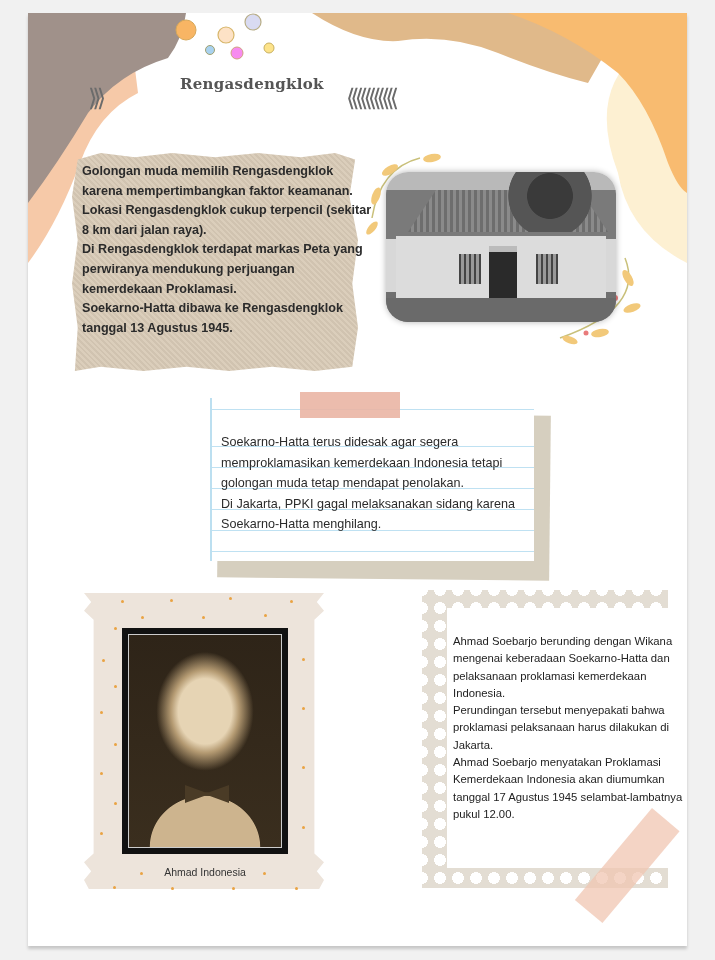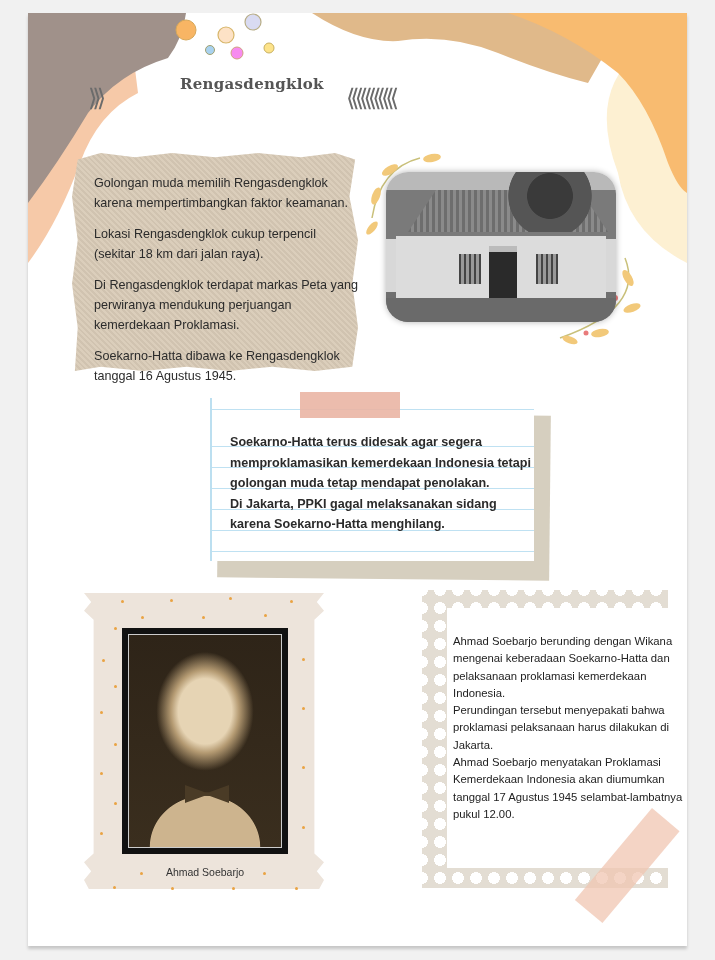--- a/index.html
+++ b/index.html
@@ -21,21 +21,21 @@
     .chevrons { position: absolute; font-family: "DejaVu Sans", sans-serif; color: #6b6b6b; font-size: 24px; letter-spacing: -5px; white-space: nowrap; }
 
     
     .torn {
       position: absolute; left: 44px; top: 140px; width: 286px; height: 218px;
       background: #d9cbb7;
       background-image: repeating-linear-gradient(45deg, rgba(255,255,255,0.06) 0 2px, rgba(0,0,0,0.04) 2px 4px);
       clip-path: polygon(2% 3%, 10% 0%, 22% 2%, 35% 0%, 50% 2%, 65% 0%, 80% 2%, 92% 0%, 99% 3%, 97% 20%, 100% 40%, 98% 60%, 100% 80%, 98% 98%, 85% 100%, 70% 98%, 55% 100%, 40% 98%, 25% 100%, 10% 98%, 1% 100%, 2% 80%, 0% 60%, 2% 40%, 0% 20%);
     }
     .torn-text { position: absolute; left: 54px; top: 150px; width: 290px; font-size: 12.6px; line-height: 19.6px; color: #2b2b2b; }
-    .torn-text p { margin: 12px; }
+    .torn-text p { margin: 0; font-weight: bold; }
 
     
     .house {
       position: absolute; left: 360px; top: 158px; width: 230px; height: 150px; border-radius: 22px; overflow: hidden;
       background: linear-gradient(#b9b9b9 0 12%, #7a7a7a 12% 45%, #d8d8d8 45% 80%, #6f6f6f 80% 100%);
       box-shadow: 0 0 6px rgba(0,0,0,0.3);
     }
     .house .roof { position: absolute; left: 22px; top: 18px; width: 200px; height: 42px; background: repeating-linear-gradient(90deg,#6d6d6d 0 3px,#8a8a8a 3px 6px); clip-path: polygon(14% 0,86% 0,100% 100%,0 100%); }
     .house .tree { position: absolute; right: 0; top: 0; width: 110px; height: 60px; background: radial-gradient(circle at 40% 40%, #3a3a3a 0 30%, #555 31% 55%, transparent 56%); }
     .house .wall { position: absolute; left: 10px; top: 64px; width: 210px; height: 62px; background: #dcdcdc; }
@@ -114,23 +114,23 @@
 
 <span class="chevrons" style="left:88px; top:84px;">⟩⟩⟩</span>
 <div class="title-block" style="left:180px; top:73px;">
   <div>Rengasdengklok</div>
 </div>
 <span class="chevrons" style="left:346px; top:84px;">⟨⟨⟨⟨⟨⟨⟨⟨⟨⟨⟨</span>
 
 <div class="torn" style="left:72px; top:153px;"></div>
 <div class="torn-text" style="left:82px; top:162px; width:290px;">
   <p>Golongan muda memilih Rengasdengklok karena mempertimbangkan faktor keamanan.</p>
-  <p>Lokasi Rengasdengklok cukup terpencil (sekitar 18 km dari jalan raya).</p>
+  <p>Lokasi Rengasdengklok cukup terpencil (sekitar 8 km dari jalan raya).</p>
   <p>Di Rengasdengklok terdapat markas Peta yang perwiranya mendukung perjuangan kemerdekaan Proklamasi.</p>
-  <p>Soekarno-Hatta dibawa ke Rengasdengklok tanggal 16 Agustus 1945.</p>
+  <p>Soekarno-Hatta dibawa ke Rengasdengklok tanggal 13 Agustus 1945.</p>
 </div>
 
 <svg class="abs" style="left:360px; top:148px;" width="290" height="210">
   <path d="M60 10 Q20 20 12 70" stroke="#c9c07a" stroke-width="1.5" fill="none"></path>
   <ellipse cx="30" cy="22" rx="9" ry="4" fill="#f2c97a" transform="rotate(-30 30 22)"></ellipse>
   <ellipse cx="16" cy="48" rx="9" ry="4" fill="#f2c97a" transform="rotate(-70 16 48)"></ellipse>
   <ellipse cx="12" cy="80" rx="8" ry="3.5" fill="#f2c97a" transform="rotate(-50 12 80)"></ellipse>
   <ellipse cx="72" cy="10" rx="9" ry="4" fill="#f2c97a" transform="rotate(-10 72 10)"></ellipse>
   <circle cx="58" cy="30" r="3" fill="#e97b7b"></circle>
   <path d="M265 110 Q285 160 200 190" stroke="#c9c07a" stroke-width="1.5" fill="none"></path>
@@ -147,21 +147,21 @@
   <div class="wall"></div>
   <div class="win" style="left:73px;"></div>
   <div class="win" style="left:150px;"></div>
   <div class="door"></div>
   <div class="ground"></div>
 </div>
 
 <div class="note-shadow" style="left:218px; top:414px;"></div>
 <div class="note" style="left:210px; top:398px;"></div>
 <div class="note-tape" style="left:300px; top:392px;"></div>
-<div class="note-text" style="left:230px; top:432px;font-weight:bold;">
+<div class="note-text" style="left:221px; top:432px;">
   <p>Soekarno-Hatta terus didesak agar segera memproklamasikan kemerdekaan Indonesia tetapi golongan muda tetap mendapat penolakan.</p>
   <p>Di Jakarta, PPKI gagal melaksanakan sidang karena Soekarno-Hatta menghilang.</p>
 </div>
 
 <div class="pframe" style="left:84px; top:593px;"></div>
 <div>
   <span class="dot" style="left:121px; top:600px;"></span>
     <span class="dot" style="left:170px; top:599px;"></span>
     <span class="dot" style="left:229px; top:597px;"></span>
     <span class="dot" style="left:290px; top:600px;"></span>
@@ -185,21 +185,21 @@
     <span class="dot" style="left:113px; top:886px;"></span>
   <span class="dot" style="left:171px; top:887px;"></span>
     <span class="dot" style="left:232px; top:887px;"></span>
     <span class="dot" style="left:295px; top:887px;"></span>
 </div>
 <div class="portrait" style="left:122px; top:628px;">
   <div class="inner">
       <div class="bow"></div>
     </div>
 </div>
-<div class="caption" style="left:122px; top:866px;">Ahmad Soebarjo</div>
+<div class="caption" style="left:122px; top:866px;">Ahmad Indonesia</div>
 
 <div class="stamp" style="left:422px; top:590px;"></div>
 <div class="stamp-inner" style="left:447px; top:608px; width:230px; height:260px;"></div>
 <div class="stamp-text" style="left:453px; top:633px; width:230px;">
   <p>Ahmad Soebarjo berunding dengan Wikana mengenai keberadaan Soekarno-Hatta dan pelaksanaan proklamasi kemerdekaan Indonesia.</p>
   <p>Perundingan tersebut menyepakati bahwa proklamasi pelaksanaan harus dilakukan di Jakarta.</p>
   <p>Ahmad Soebarjo menyatakan Proklamasi Kemerdekaan Indonesia akan diumumkan tanggal 17 Agustus 1945 selambat-lambatnya pukul 12.00.</p>
 </div>
 <div class="stamp-tape" style="left:652px; top:808px;"></div>
 

